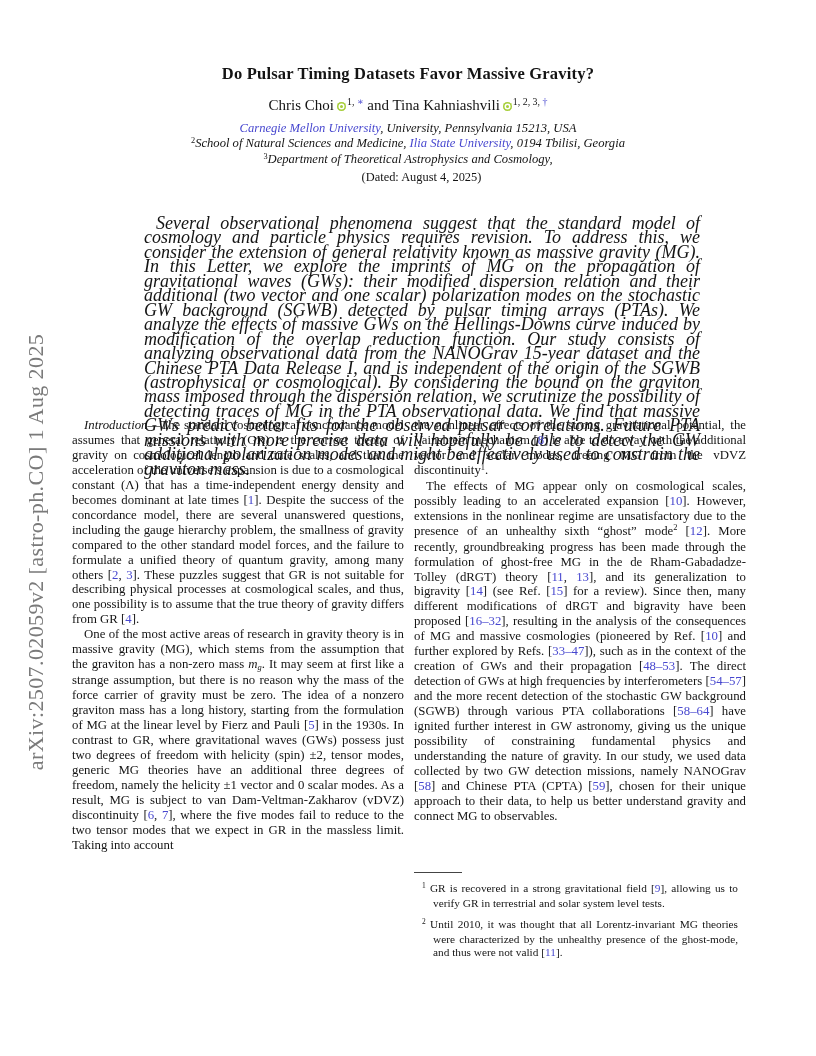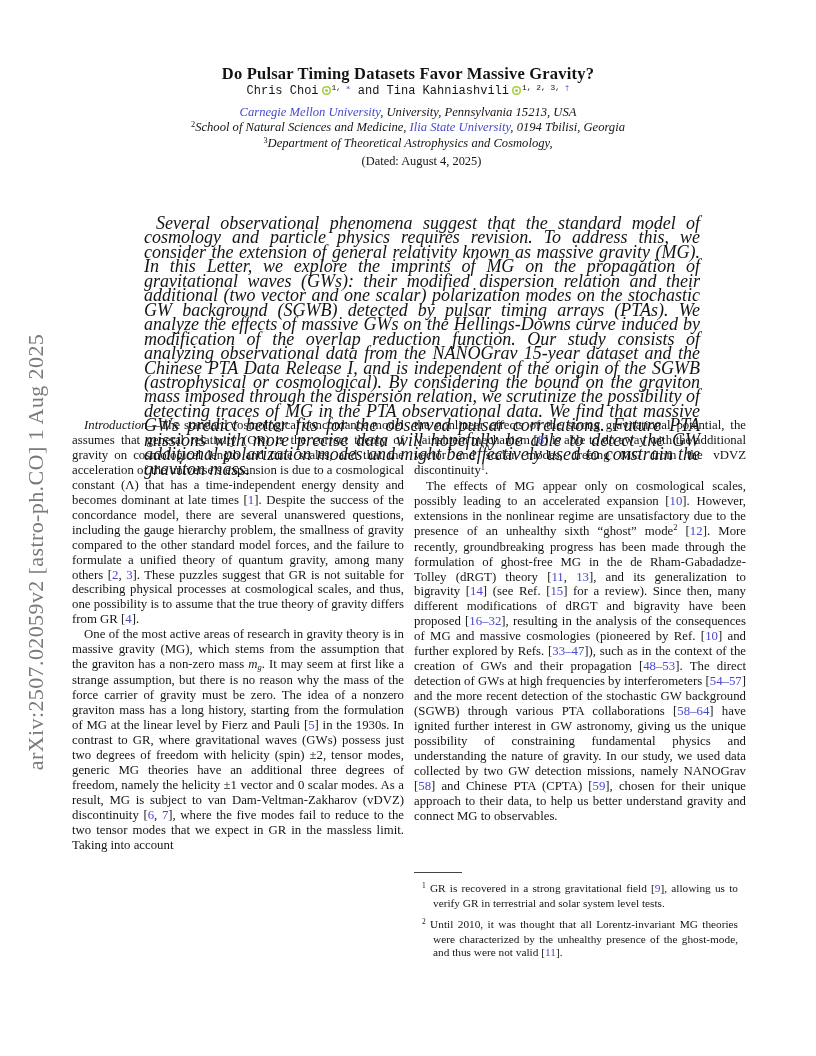--- a/index.html
+++ b/index.html
@@ -23,21 +23,21 @@
     left:36px;top:552px;
     transform:translate(-50%,-50%) rotate(-90deg);
     white-space:nowrap;
     font-size:22px;
     letter-spacing:.4px;
     color:var(--banner);
   }
   
   .title-block{position:absolute;left:0;top:64px;width:100%;text-align:center;}
   .paper-title{font-size:16.5px;font-weight:bold;letter-spacing:.2px;}
-  .authors{font-size:12px;font-family:Liberation Mono, monospace;}
+  .authors{margin-top:13px;font-size:15px;}
   .orcid{
     display:inline-block;width:9px;height:9px;border-radius:50%;
     background:var(--orcid);
     box-shadow:inset 0 0 0 1.5px var(--orcid), inset 0 0 0 3px #ffffff;
     margin:0 1px 0 3px;vertical-align:-1px;
   }
   .affils{margin-top:7px;font-size:12.6px;font-style:italic;line-height:14.7px;}
   .dated{margin-top:1px;font-size:12.4px;line-height:15px;padding-left:27px;}
   .sup{font-size:66%;vertical-align:baseline;position:relative;top:-0.5em;font-style:normal;}
   .subg{font-size:66%;font-style:italic;vertical-align:baseline;position:relative;top:0.25em;}

